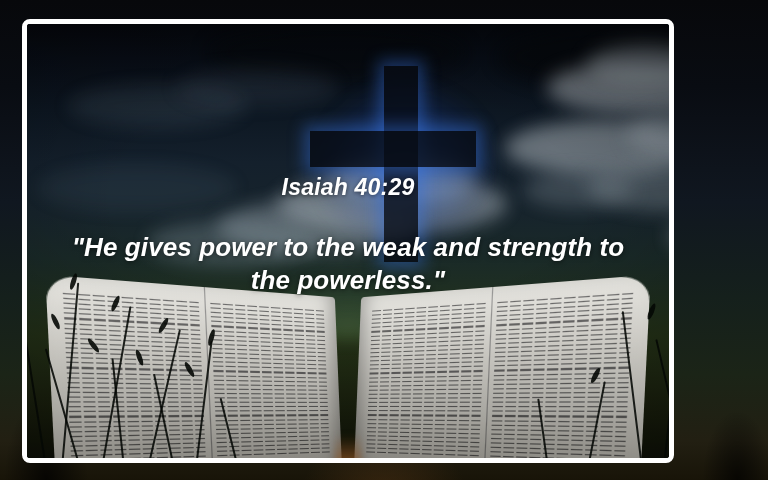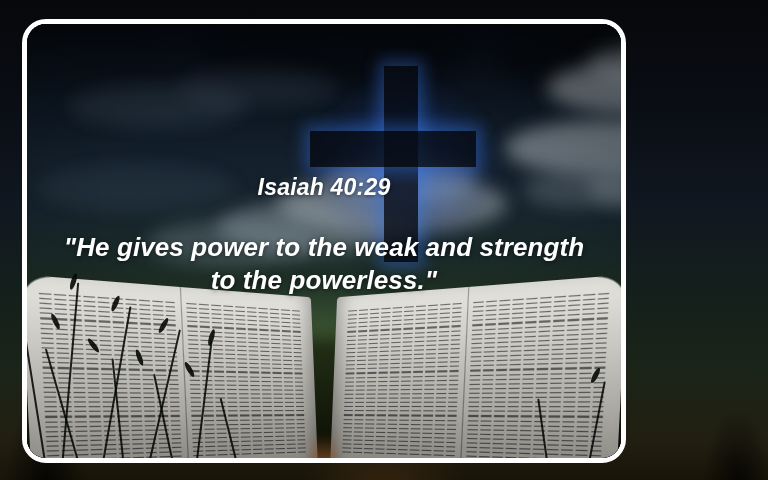--- a/index.html
+++ b/index.html
@@ -45,24 +45,24 @@
       radial-gradient(ellipse 60px 120px at 6% 100%, rgba(0,0,0,.75) 0%, rgba(0,0,0,0) 70%),
       radial-gradient(ellipse 50px 100px at 96% 100%, rgba(0,0,0,.7) 0%, rgba(0,0,0,0) 70%),
       radial-gradient(ellipse 120px 90px at 50% 108%, rgba(120,72,28,.35) 0%, rgba(0,0,0,0) 70%);
   }
 
   
   .frame {
     position: absolute;
     left: 22px;
     top: 19px;
-    width: 604px;
+    width: 652px;
     height: 444px;
     border: 5px solid #ffffff;
-    border-radius: 24px;
+    border-radius: 8px;
     box-sizing: border-box;
     overflow: hidden;
     box-shadow: 0 0 0 0 rgba(255,255,255,0);
   }
 
   
   .photo {
     position: absolute;
     inset: 0;
     overflow: hidden;

